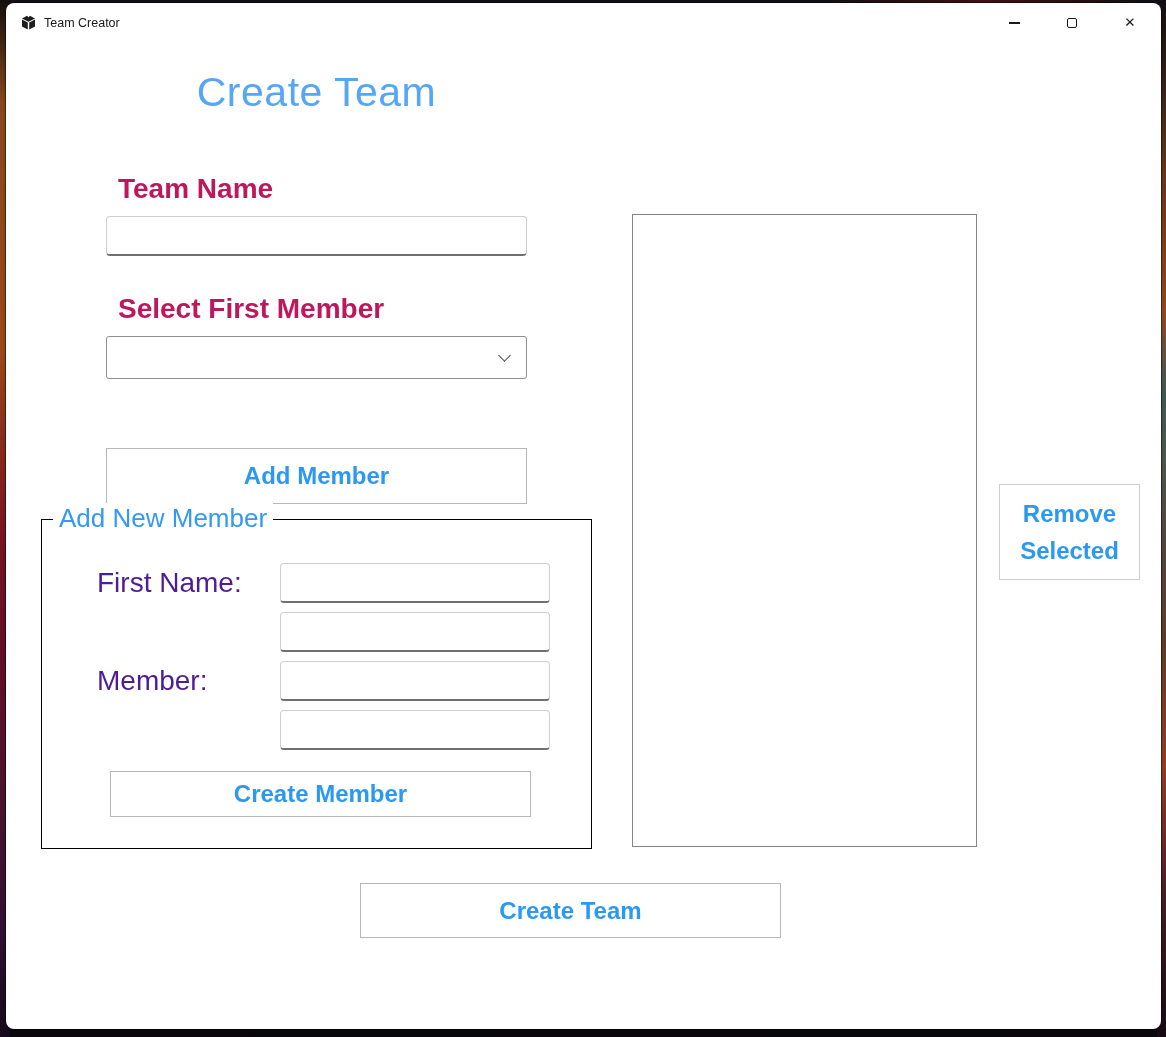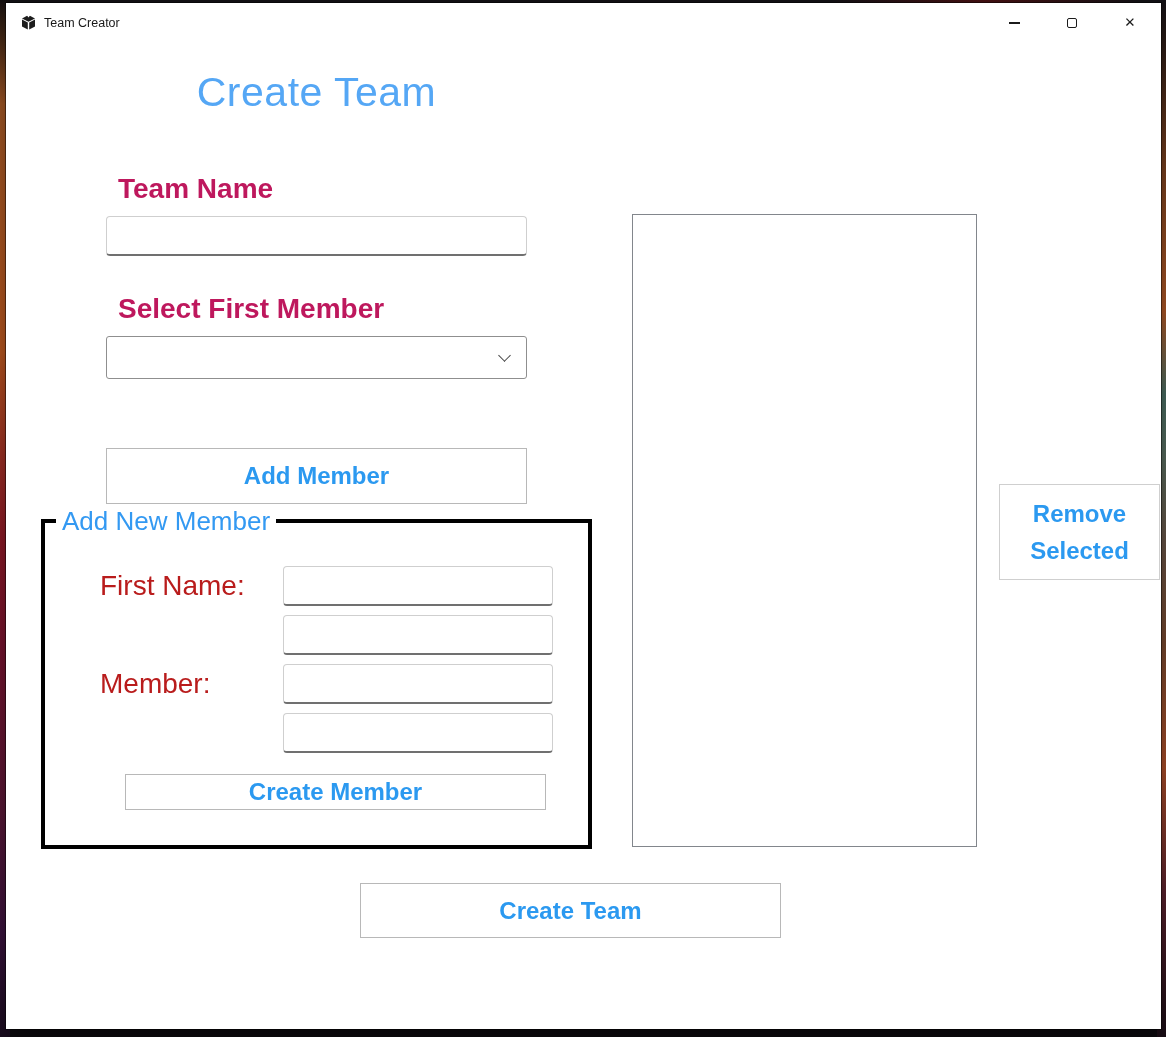--- a/index.html
+++ b/index.html
@@ -15,21 +15,21 @@
   .strip-left{
     position:absolute; left:0; top:0; width:10px; height:100%;
     background:linear-gradient(180deg,#14100f 0%,#a85a26 10%,#c05a20 34%,#a63226 44%,#931a28 52%,#7c1430 62%,#5c1838 78%,#3c1340 90%,#1a0d20 100%);
   }
   .strip-right{
     position:absolute; right:0; top:0; width:9px; height:100%;
     background:linear-gradient(180deg,#121015 0%,#7c4220 16%,#b35a28 30%,#4c7066 38%,#5b6f62 44%,#6a574a 52%,#7a4a30 62%,#b0502a 74%,#5e2430 86%,#1a0d16 100%);
   }
   .window{
     position:absolute; left:6px; top:3px; width:1155px; height:1026px;
-    background:#ffffff; border-radius:0;
+    background:#ffffff; border-radius:8px;
     box-shadow:0 0 0 1px rgba(0,0,0,.45), 0 10px 30px rgba(0,0,0,.5);
     padding-left:20px;
   }
   
   .titlebar{ position:absolute; left:0; top:0; width:100%; height:44px; }
   .app-icon{ position:absolute; left:14px; top:11px; width:17px; height:17px; }
   .win-title{ position:absolute; left:38px; top:13px; font-size:12.5px; color:#191919; }
   .caption-buttons{ position:absolute; right:2px; top:0; height:40px; display:flex; }
   .cap{ width:58px; height:40px; display:flex; align-items:center; justify-content:center; cursor:default; }
   .min-glyph{ width:11px; height:1.5px; background:#1b1b1b; }
@@ -64,34 +64,34 @@
   }
   .combo .sel-val{ position:absolute; left:10px; top:9px; font-size:20px; color:#222; }
   
   .btn{
     position:absolute; background:#fff; border:1px solid #b8b8b8;
     color:#2B99F0; font-weight:700; font-size:24px; text-align:center;
     display:flex; align-items:center; justify-content:center; cursor:default;
     font-family:inherit;
   }
   .btn-add-member{ left:100px; top:401px; width:421px; height:56px;margin-top:44px; }
-  .btn-create-member{ left:80px; top:251px; width:421px; height:36px; }
-  .btn-remove{ left:993px; top:481px; width:161px; height:96px; border-color:#cfcfcf; line-height:37px; }
+  .btn-create-member{ left:68px; top:251px; width:421px; height:46px; }
+  .btn-remove{ left:993px; top:481px; width:141px; height:96px; border-color:#cfcfcf; line-height:37px; }
   .btn-create-team{ left:354px; top:880px; width:421px; height:55px; }
   
   .groupbox{
     position:absolute; left:35px; top:516px; width:551px; height:330px;
-    border:4px solid #000000; background:#fff;
+    border:1px solid #000000; background:#fff;
   }
   .groupbox .legend{
     position:absolute; top:-17px; left:11px; background:#fff; padding:0 6px;
     font-size:26px; color:#3399F2; white-space:nowrap;
   }
   .field-label{
-    position:absolute; left:55px; font-size:28px; color:#b91c1c; line-height:40px; white-space:nowrap;
+    position:absolute; left:55px; font-size:28px; color:#4c1d95; line-height:40px; white-space:nowrap;
   }
   .field-input{ left:238px; width:270px; height:40px; font-size:19px; }
   
   .listbox{
     position:absolute; left:626px; top:211px; width:345px; height:633px;
     background:#fff; border:1px solid #82868c;
   }
 </style>
 </head>
 <body>

